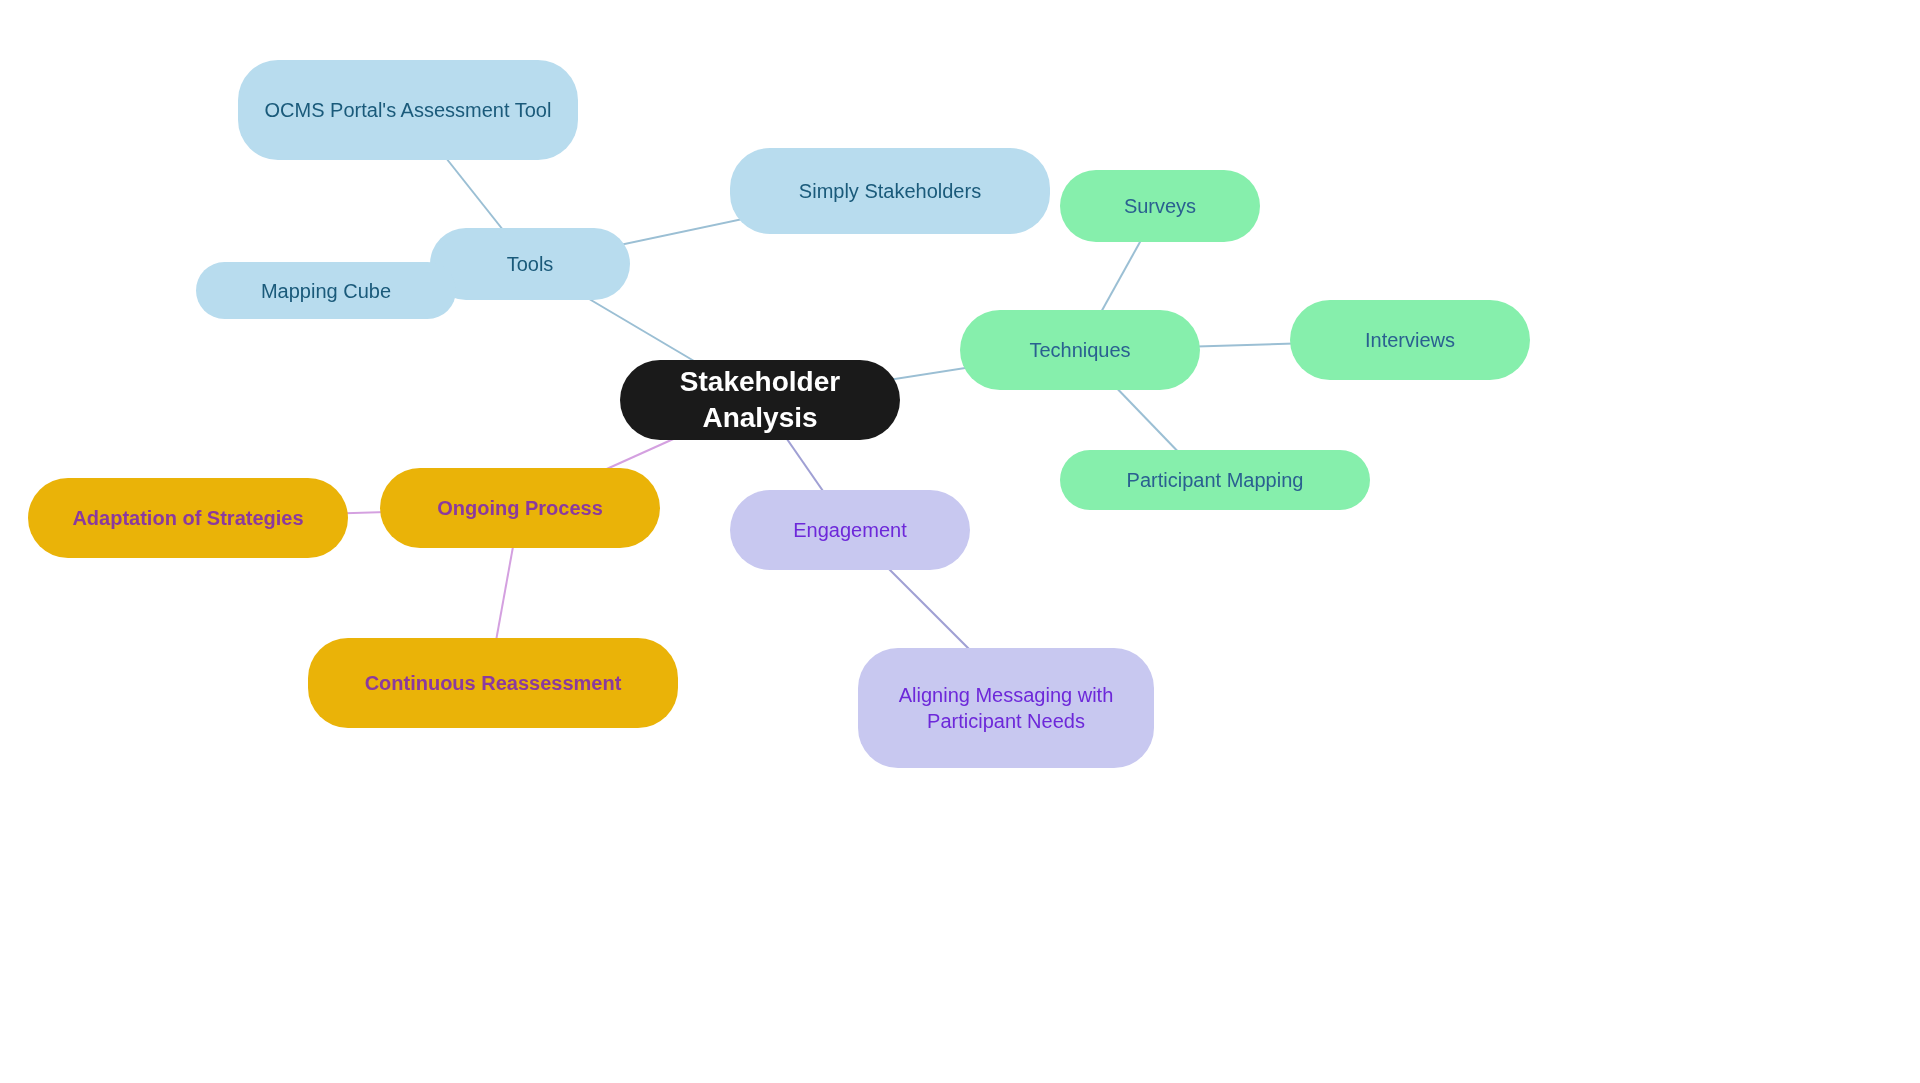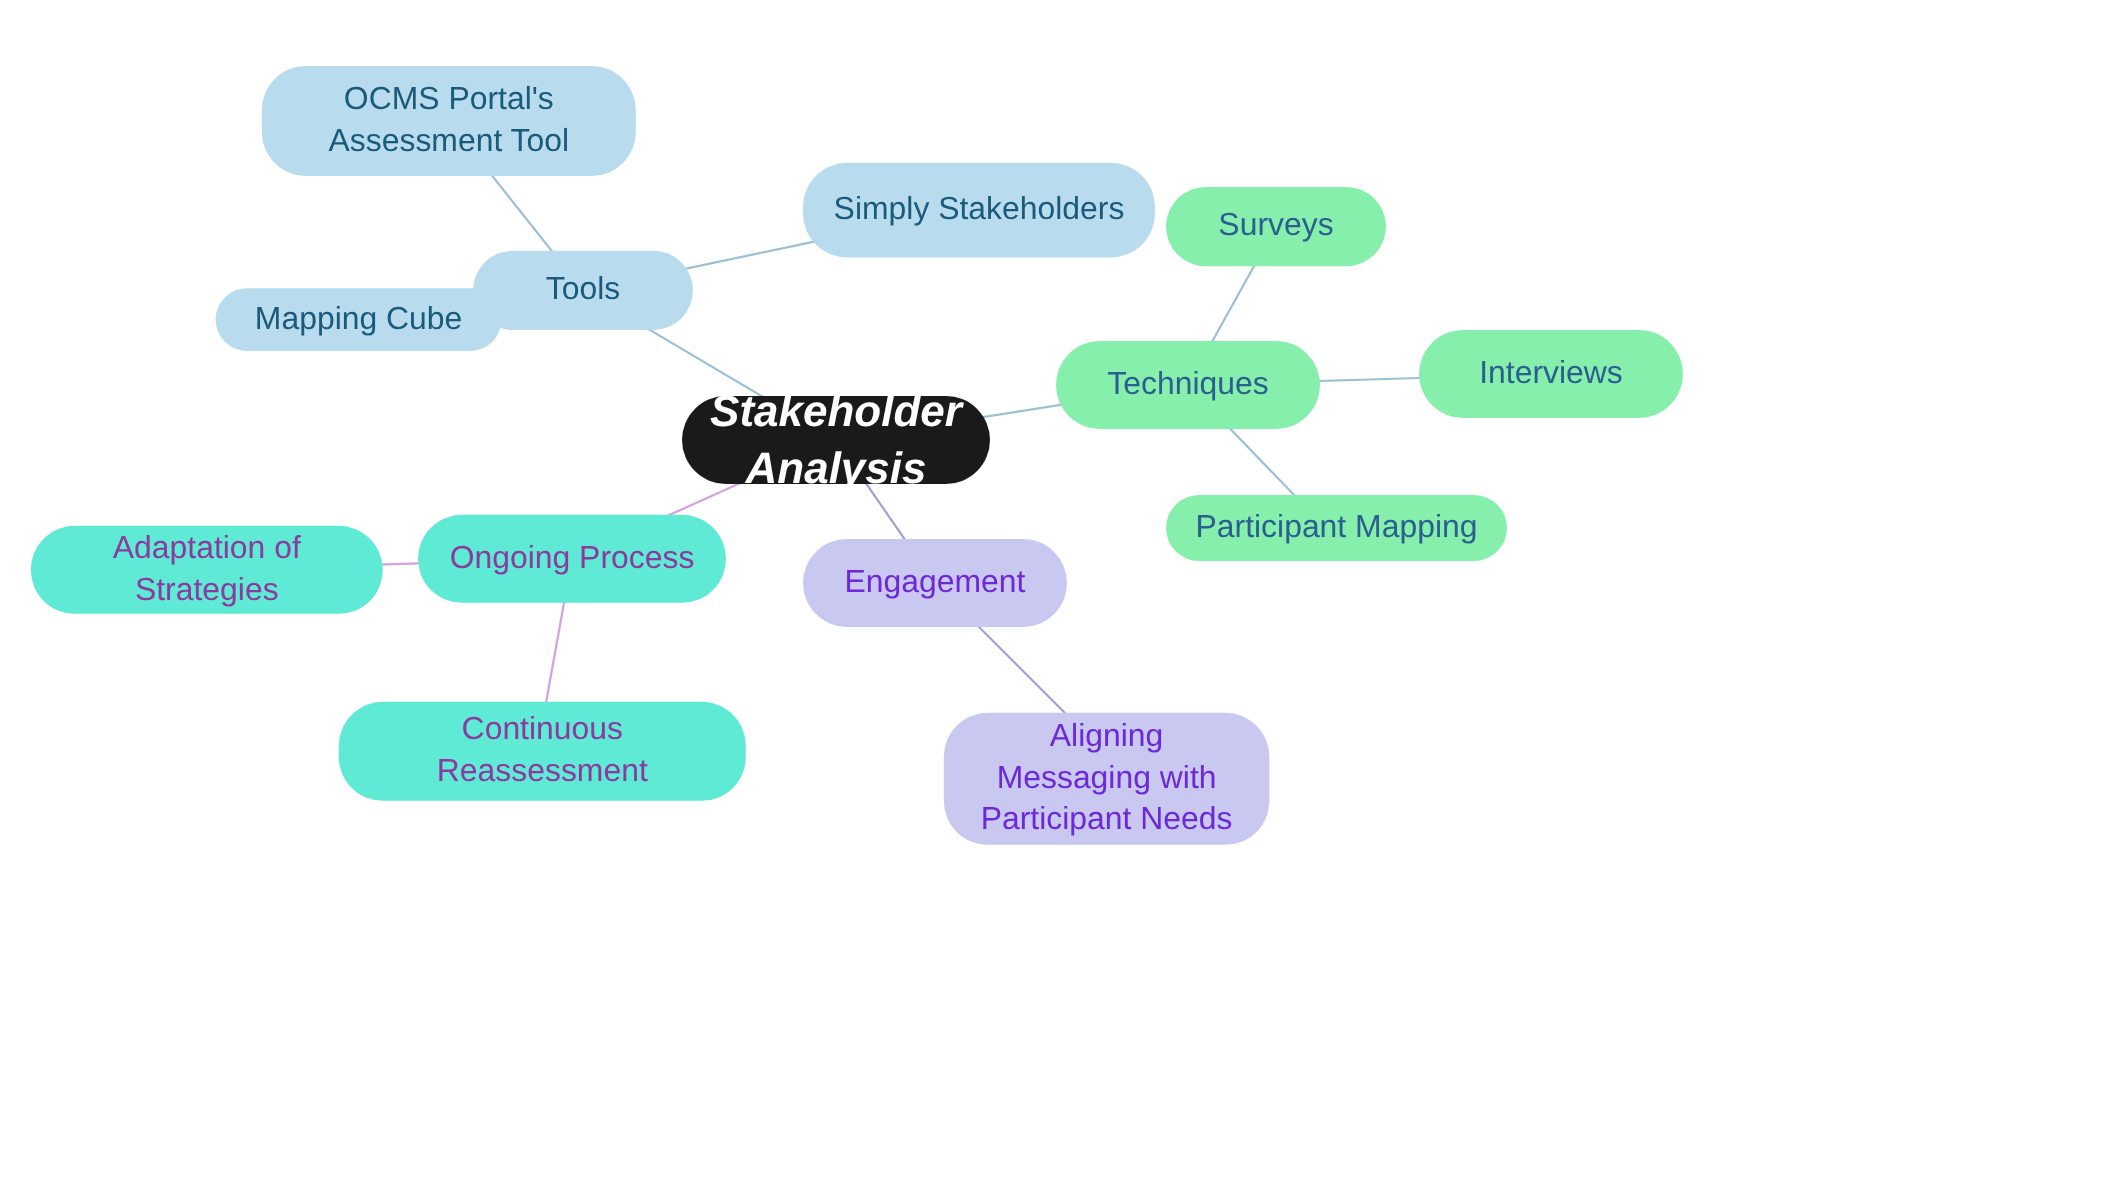--- a/index.html
+++ b/index.html
@@ -23,56 +23,56 @@
 
     .node {
       position: absolute;
       border-radius: 40px;
       display: flex;
       align-items: center;
       justify-content: center;
       text-align: center;
       z-index: 1;
       padding: 14px 24px;
-      font-size: 29px;
+      font-size: 20px;
       font-weight: 500;
       line-height: 1.3;
     }
 
     .node-center {
       background: #1a1a1a;
       color: #ffffff;
-      font-size: 40px;
+      font-size: 28px;
       font-weight: 600;
       width: 280px;
       height: 80px;
       left: 620px;
       top: 360px;
-      font-style: italic;
     }
 
     
     .node-blue {
       background: #b8dcee;
       color: #1a5a7a;
       border: none;
     }
 
     
     .node-lightblue {
       background: #86efac;
       color: #2a6090;
       border: none;
     }
 
     
     .node-purple {
-      background: #5eead4;
+      background: #eab308;
       color: #8b3a9e;
       border: none;
+      font-weight: bold;
     }
 
     
     .node-lavender {
       background: #c8c8f0;
       color: #6d28d9;
       border: none;
     }
 
     

